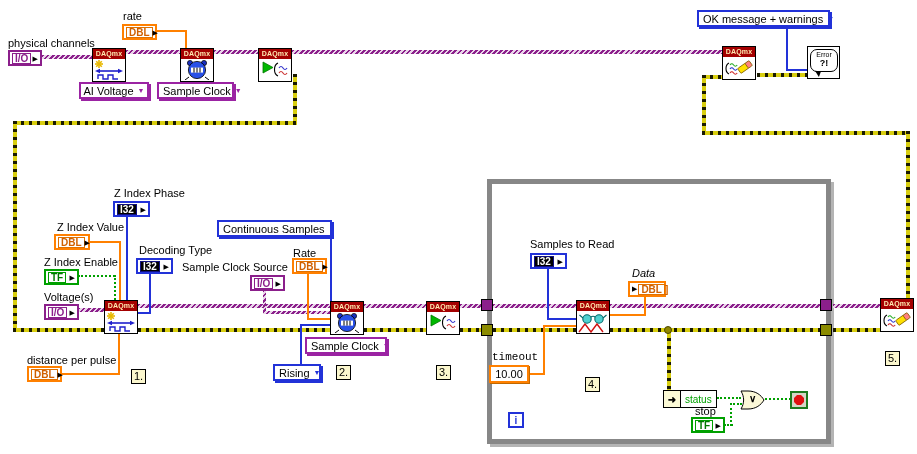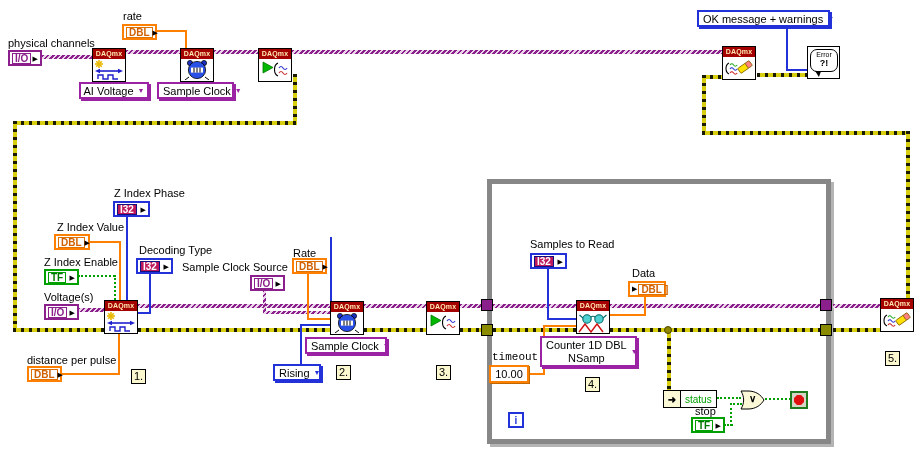--- a/index.html
+++ b/index.html
@@ -14,21 +14,21 @@
   .wb{background:#2232D8;}
   .wo{background:#FF8000;}
   .wg-h{border-top:2px dotted #00A000;}
   .wg-v{border-left:2px dotted #00A000;}
   .jdot{position:absolute;width:8px;height:8px;border-radius:50%;background:#8F8600;border:1px solid #4a4400;box-sizing:border-box;}
   
   .ctrl{position:absolute;background:#fff;border:2px solid #888;height:16px;box-sizing:border-box;display:flex;align-items:center;padding:0 2px;}
   .ctrl .tbox{font-weight:bold;font-size:10px;line-height:9px;padding:0 2px;border:1px solid transparent;}
   .ctrl .oarr{margin-left:auto;font-size:7px;line-height:7px;color:#000;}
   .c-dbl{border-color:#FF8000;}  .c-dbl .tbox{border-color:#E07000;color:#D06000;}
-  .c-i32{border-color:#2232D8;}  .c-i32 .tbox{background:#be185d;color:#fff;border-color:#101080;}
+  .c-i32{border-color:#2232D8;}  .c-i32 .tbox{background:#000000;color:#fff;border-color:#101080;}
   .c-tf{border-color:#00A000;}   .c-tf .tbox{border-color:#00A000;color:#007800;}
   .c-io{border-color:#8B1F8B;}   .c-io .tbox{border-color:#8B1F8B;color:#8B1F8B;text-decoration:underline;}
   .ind .inarr{font-size:7px;color:#000;margin-right:1px;}
   .ind .brk{color:#D06000;font-weight:bold;font-size:10px;}
   .const{position:absolute;background:#fff;border:2px solid #FF8000;box-shadow:1px 1px 0 #c06800;font-size:11px;display:flex;align-items:center;justify-content:center;box-sizing:border-box;}
   
   .dd{position:absolute;background:#fff;border:2px solid var(--c);box-shadow:2px 2px 0 0 var(--c);height:17px;font-size:11px;display:flex;align-items:center;padding:0 4px;box-sizing:border-box;white-space:nowrap;}
   .dd .tri{color:var(--c);font-size:7px;margin-left:auto;padding-left:4px;}
   .dd-purple{--c:#9B23A3;} .dd-blue{--c:#2232D8;}
   .dd2{height:31px;} .dd2 .txt{display:flex;flex-direction:column;align-items:center;flex:1;line-height:13px;}
@@ -277,20 +277,24 @@
       </div>
   </div>
 
   <div class="lbl" style="left:27px;top:354px;">distance per pulse</div>
   <div class="ctrl c-dbl" style="left:27px;top:366px;width:35px;">
     <span class="tbox">DBL</span>
     <span class="oarr">▶</span>
   </div>
   <div class="freelbl" style="left:131px;top:369px;">1.</div>
 
+  <div class="dd dd-blue" style="left:217px;top:220px;width:115px;">
+    <span>Continuous Samples</span>
+    <span class="tri">▼</span>
+  </div>
 
   <div class="lbl" style="left:293px;top:247px;">Rate</div>
   <div class="ctrl c-dbl" style="left:292px;top:258px;width:35px;">
     <span class="tbox">DBL</span>
     <span class="oarr">▶</span>
   </div>
 
   <div class="lbl" style="left:182px;top:261px;">Sample Clock Source</div>
   <div class="ctrl c-io" style="left:250px;top:275px;width:35px;">
     <span class="tbox">I/O</span>
@@ -335,48 +339,41 @@
       </div>
   </div>
   <div class="freelbl" style="left:436px;top:365px;">3.</div>
 
   <div class="lbl" style="left:530px;top:238px;">Samples to Read</div>
   <div class="ctrl c-i32" style="left:530px;top:253px;width:37px;">
     <span class="tbox">I32</span>
     <span class="oarr">▶</span>
   </div>
 
-  <div class="lbl" style="left:632px;top:267px;">Data</div>
+  <div class="lbl" style="left:632px;top:267px;font-style:italic;">Data</div>
   <div class="ctrl c-dbl ind" style="left:628px;top:281px;width:38px;">
     <span class="inarr">▶</span>
     <span class="tbox">DBL</span>
     <span class="brk">]</span>
   </div>
 
   <div class="node" style="left:576px;top:300px;height:34px;">
     <div class="hdr">DAQmx</div>
     <div class="body">
         <svg width="32" height="22" viewBox="0 0 32 22">
       <line x1="6" y1="7" x2="2.5" y2="4" stroke="#006868" stroke-width="1.1"></line>
       <line x1="26" y1="7" x2="29.5" y2="4" stroke="#006868" stroke-width="1.1"></line>
       <path d="M13.5,6.5 q2.5,-2.5 5,0" stroke="#006868" fill="none" stroke-width="1.1"></path>
       <circle cx="10" cy="8" r="4.2" fill="#50D0D0" stroke="#006868" stroke-width="1.1"></circle>
       <circle cx="22" cy="8" r="4.2" fill="#50D0D0" stroke="#006868" stroke-width="1.1"></circle>
       <path d="M2,21 L8,13 L14,21 L20,13 L26,21" stroke="#D01010" fill="none" stroke-width="1.4"></path>
     </svg>
       </div>
   </div>
 
-  <div class="dd dd-purple dd2" style="left:540px;top:336px;width:97px;">
-    <span class="txt">
-      <span>Counter 1D DBL</span>
-      <span>NSamp</span>
-    </span>
-    <span class="tri">▼</span>
-  </div>
 
   <div class="lbl" style="left:492px;top:351px;font-family:Liberation Mono, monospace;">timeout</div>
   <div class="const" style="left:489px;top:365px;width:40px;height:18px;">10.00</div>
 
   <div class="freelbl" style="left:585px;top:377px;">4.</div>
 
   <div class="iterm" style="left:508px;top:412px;">i</div>
 
   <div class="unb" style="left:663px;top:390px;">
     <div class="acell">➜</div>

